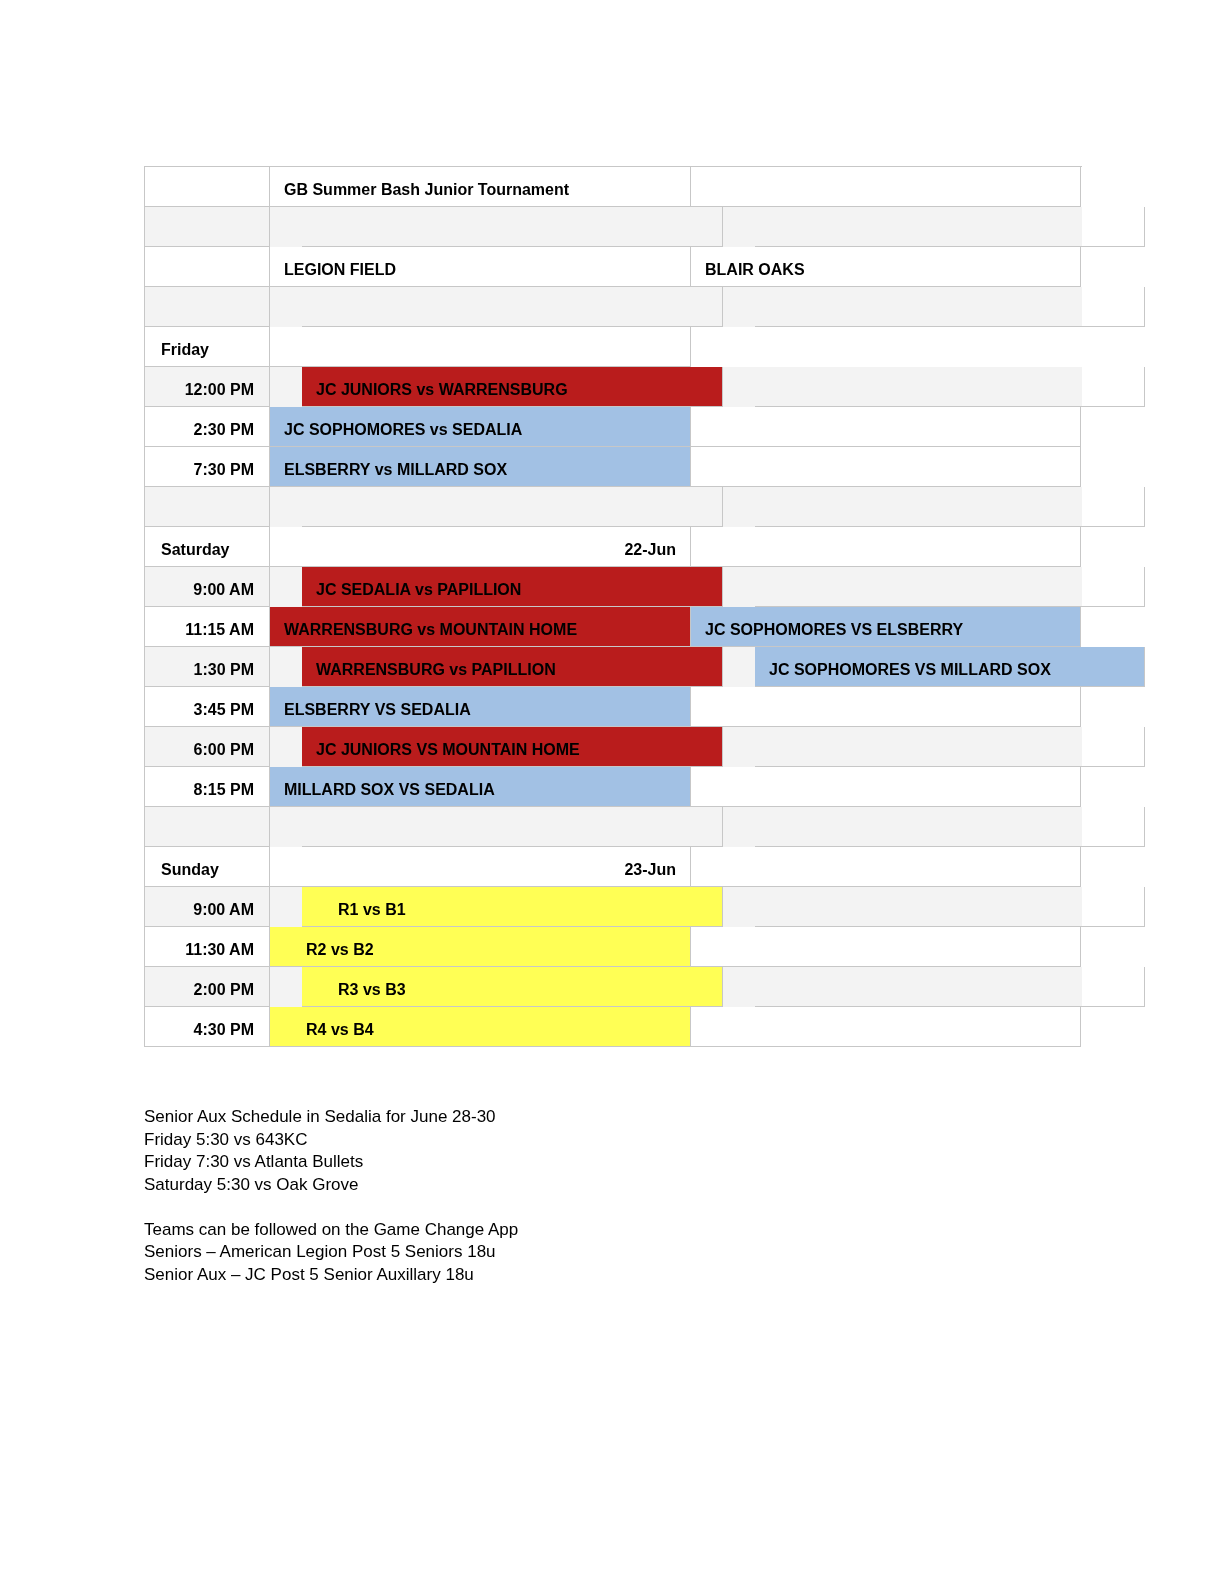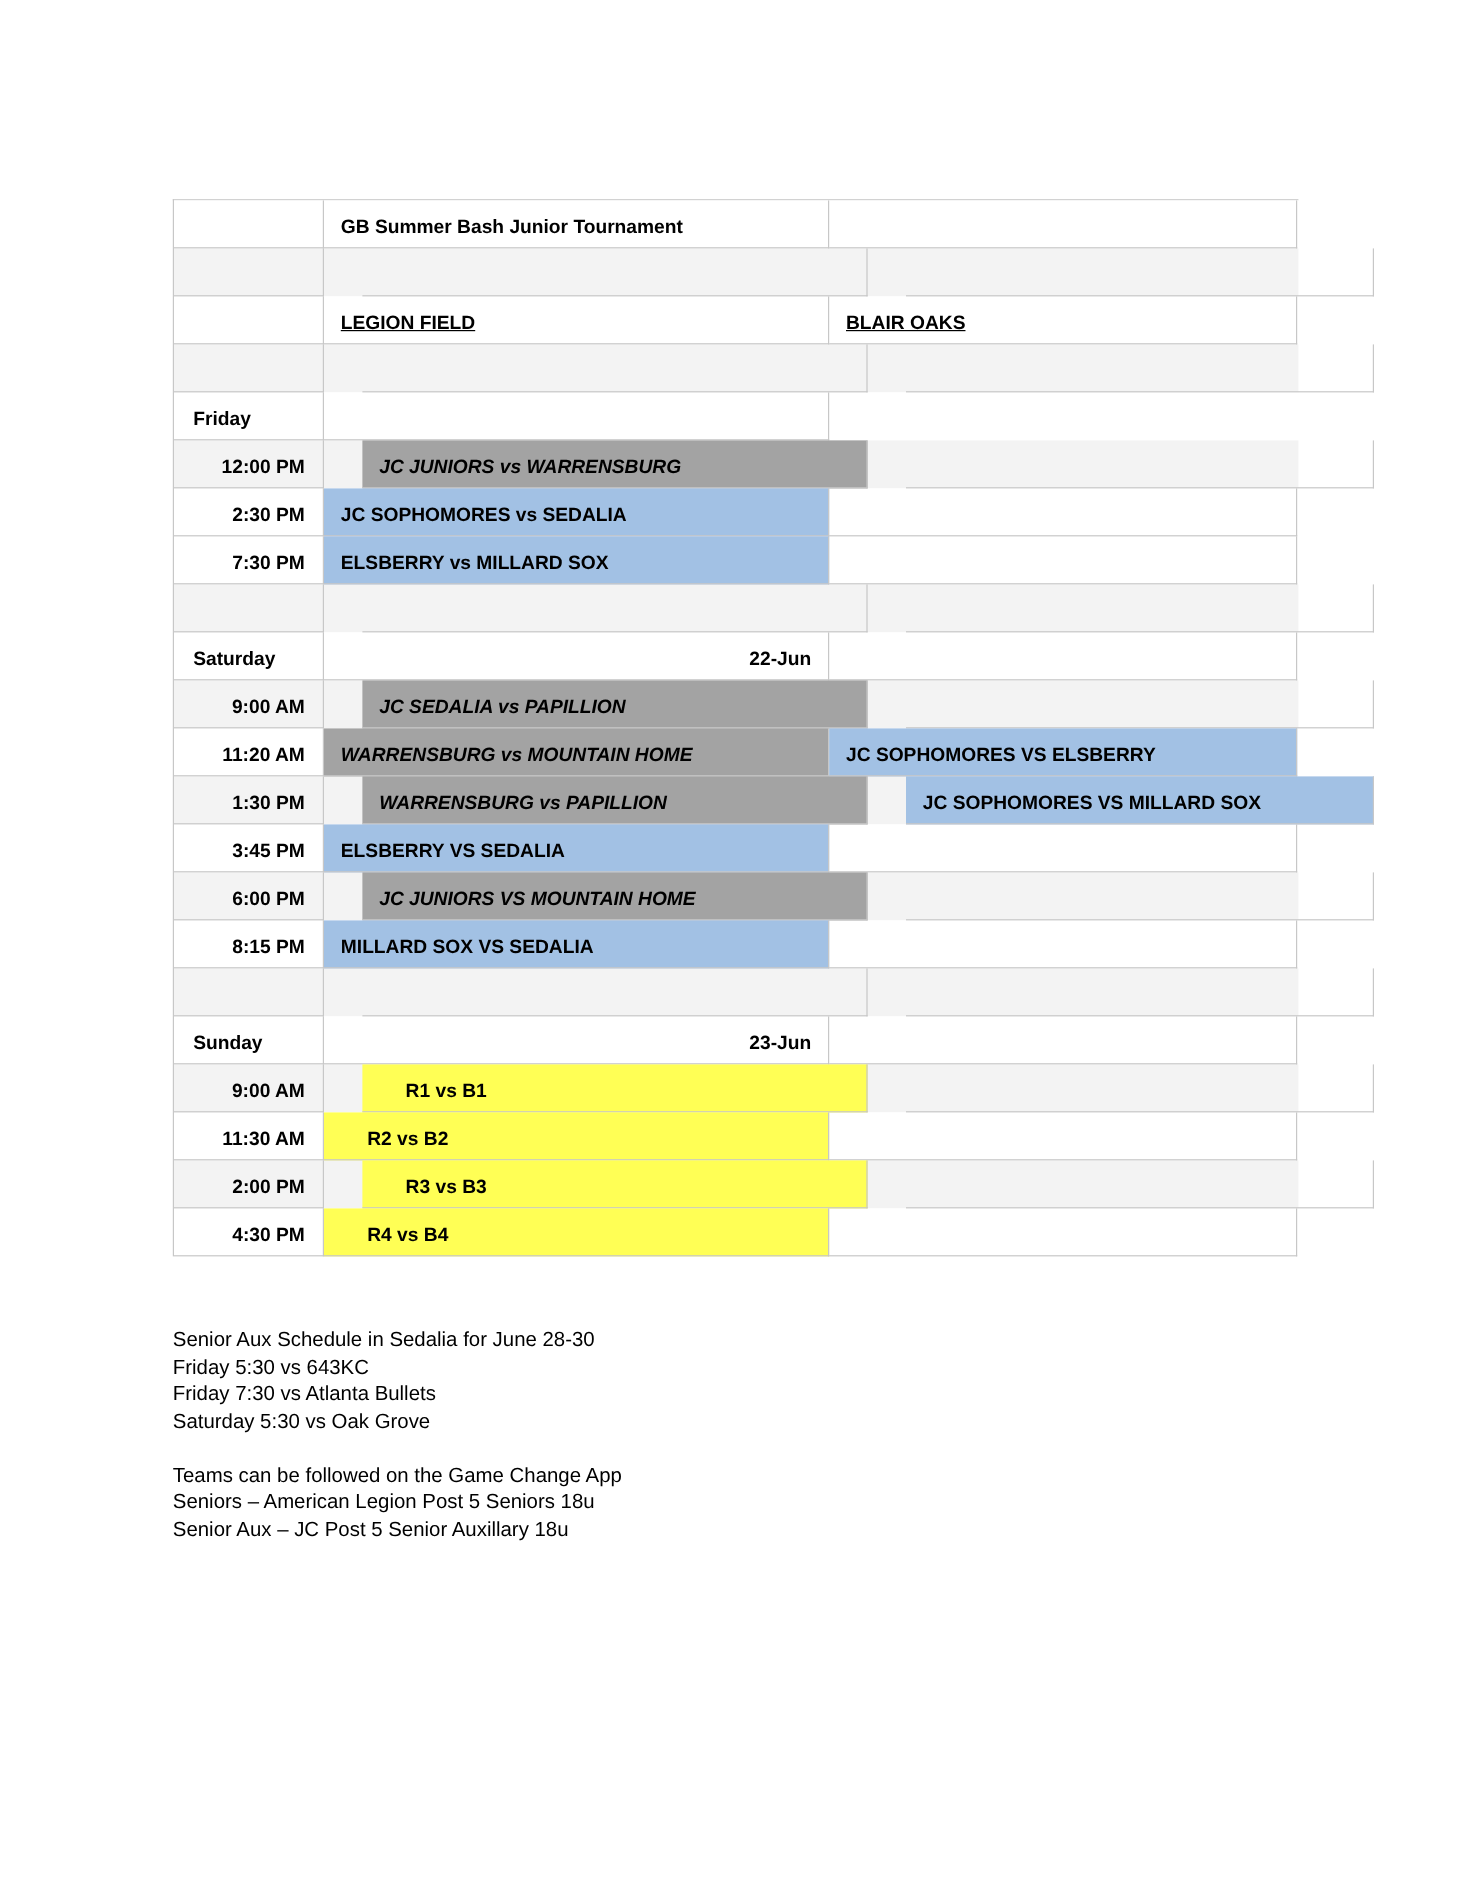--- a/index.html
+++ b/index.html
@@ -32,26 +32,26 @@
     border-bottom: 1px solid #c7c7c7;
     display: flex;
     align-items: flex-end;
     padding-bottom: 7px;
     font-size: 16px;
     font-weight: bold;
     white-space: nowrap;
     overflow: hidden;
   }
   .c-title  { padding-left: 14px; }
-  .c-venue  { padding-left: 14px; text-decoration: underline; }
+  .c-venue  { padding-left: 14px; }
   .c-day    { padding-left: 16px; }
   .c-date   { justify-content: flex-end; padding-right: 14px; }
   .c-time   { justify-content: flex-end; padding-right: 15px; }
   .c-game   { padding-left: 14px; }
-  .hl-red    { background: #a3a3a3; font-style: italic; }
+  .hl-red    { background: #b91c1c; }
   .hl-blue   { background: #a2c1e4; }
   .hl-yellow { background: #ffff55; padding-left: 36px; }
   .notes {
     position: absolute;
     left: 144px;
     top: 1106px;
     font-size: 17px;
     line-height: 22.5px;
     font-weight: normal;
   }
@@ -124,21 +124,21 @@
       <div class="cell"></div>
     </div>
 
     <div class="row alt">
       <div class="cell c-time">9:00 AM</div>
       <div class="cell c-game hl-red">JC SEDALIA vs PAPILLION</div>
       <div class="cell"></div>
     </div>
 
     <div class="row">
-      <div class="cell c-time">11:20 AM</div>
+      <div class="cell c-time">11:15 AM</div>
       <div class="cell c-game hl-red">WARRENSBURG vs MOUNTAIN HOME</div>
       <div class="cell c-game hl-blue">JC SOPHOMORES VS ELSBERRY</div>
     </div>
 
     <div class="row alt">
       <div class="cell c-time">1:30 PM</div>
       <div class="cell c-game hl-red">WARRENSBURG vs PAPILLION</div>
       <div class="cell c-game hl-blue">JC SOPHOMORES VS MILLARD SOX</div>
     </div>
 

